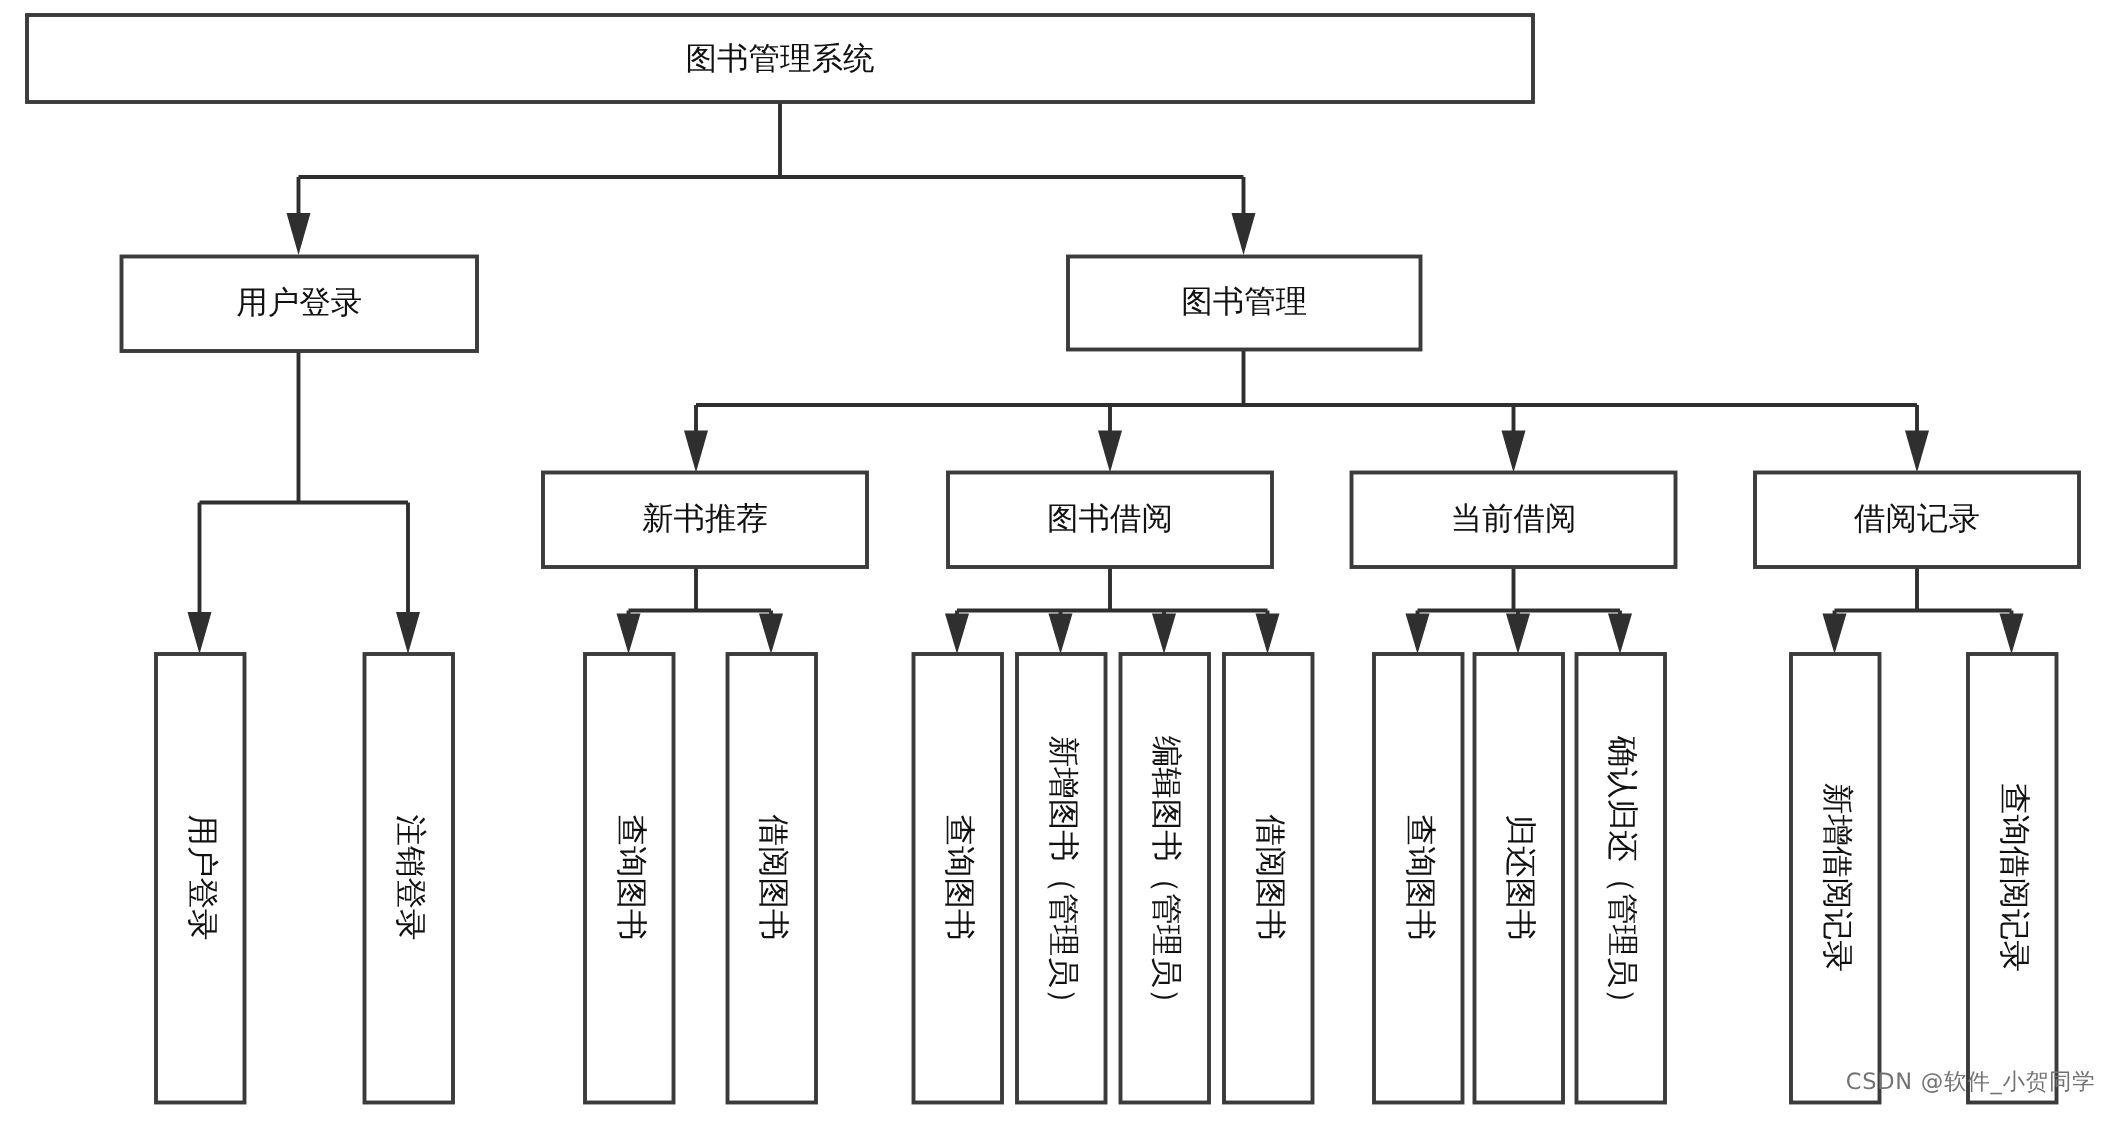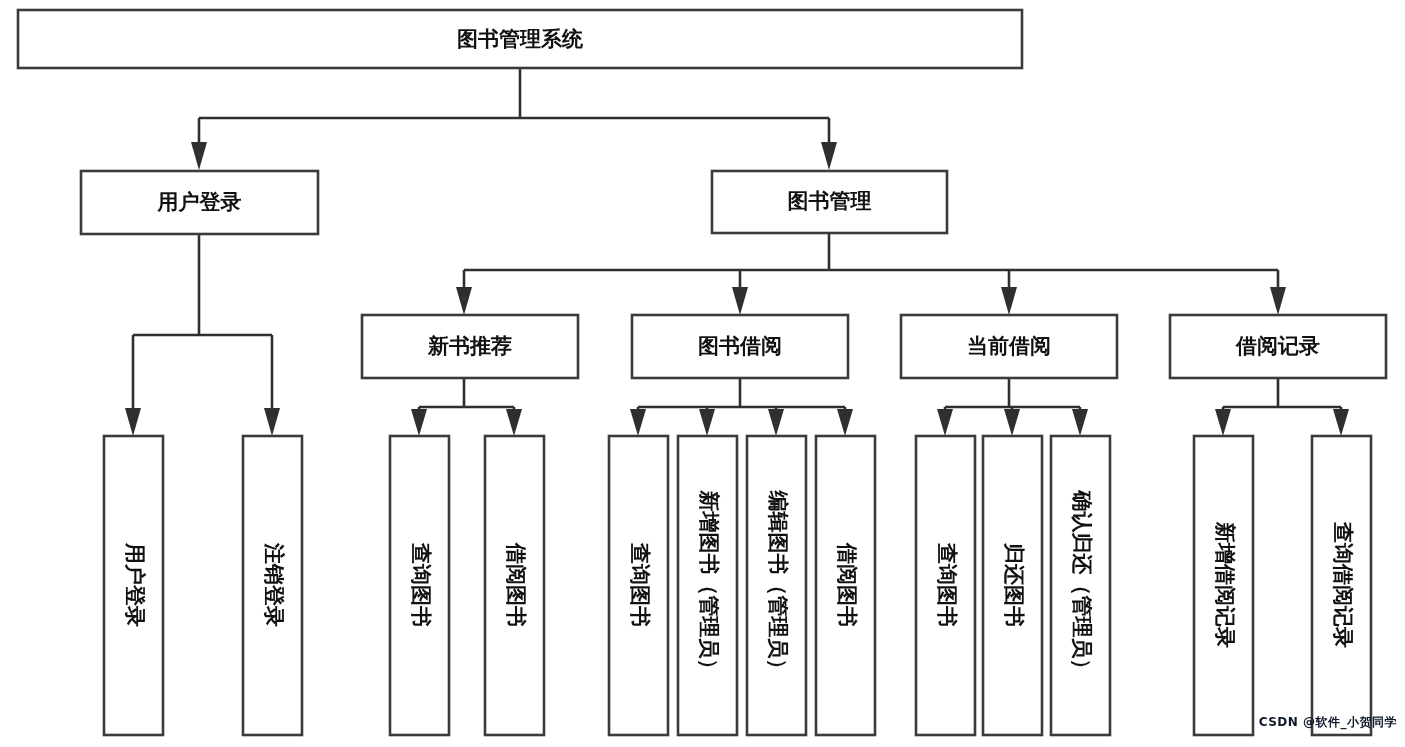--- a/index.html
+++ b/index.html
@@ -10,21 +10,20 @@
   body {
     width: 1405px;
     height: 747px;
     font-family: "DejaVu Sans", "Liberation Sans", sans-serif;
     overflow: hidden;
   }
   #diagram-root {
     position: relative;
     width: 1405px;
     height: 735px;
-    font-weight: bold;
   }
   svg#tree-svg {
     position: absolute;
     top: 0;
     left: 0;
     width: 1405px;
     height: 747px;
     display: block;
   }
   .node-box {
@@ -54,22 +53,22 @@
     fill: #111111;
     font-size: 21px;
     text-anchor: middle;
     dominant-baseline: middle;
   }
   .watermark-text {
     position: absolute;
     right: 8px;
     bottom: 4px;
     font-family: "DejaVu Sans", "Liberation Sans", sans-serif;
-    font-size: 12px;
-    color: #0f172a;
+    font-size: 15px;
+    color: #737373;
     letter-spacing: 0.5px;
     white-space: nowrap;
     pointer-events: none;
   }
 </style>
 </head>
 <body>
 
 <div id="diagram-root">
 

